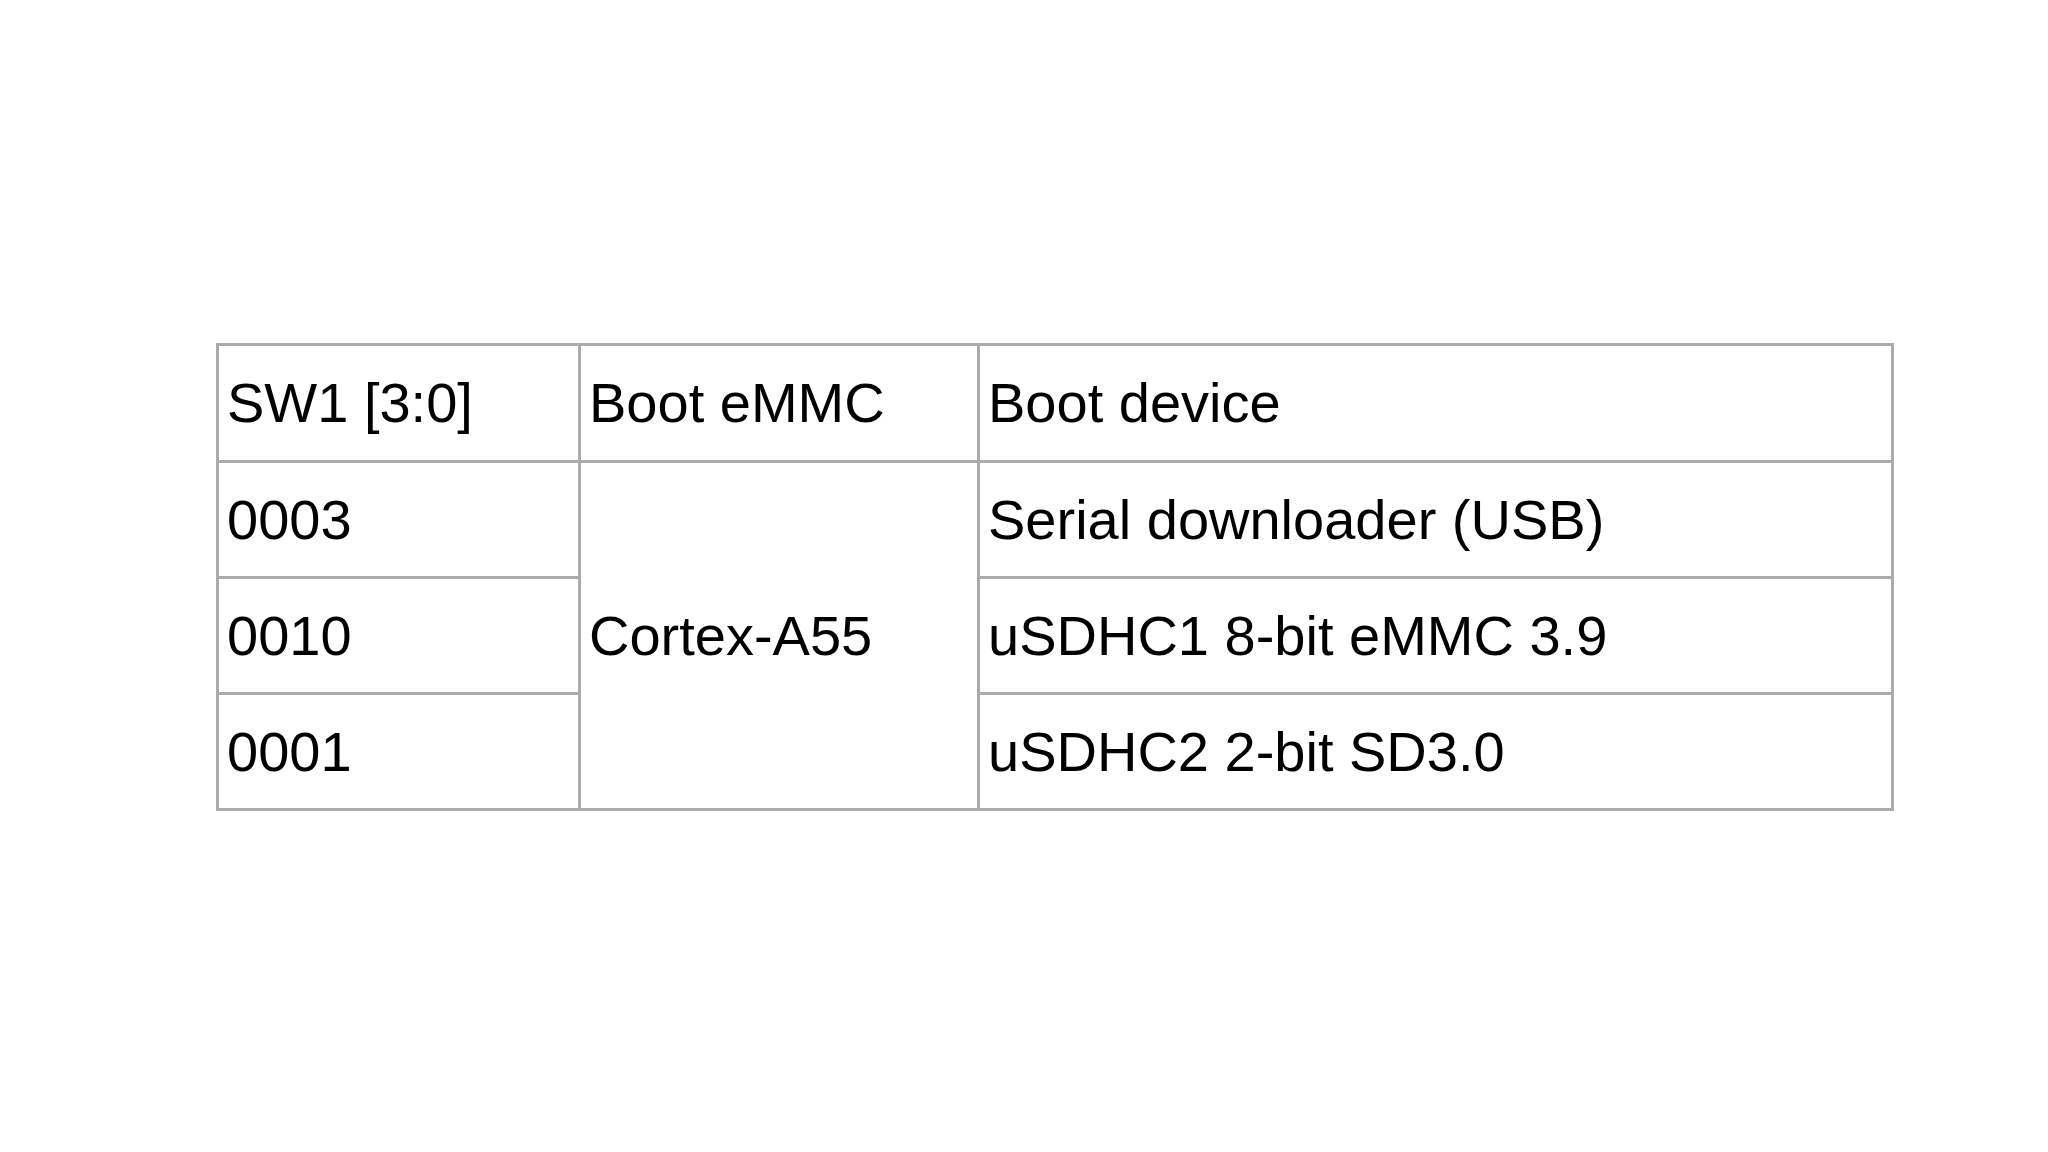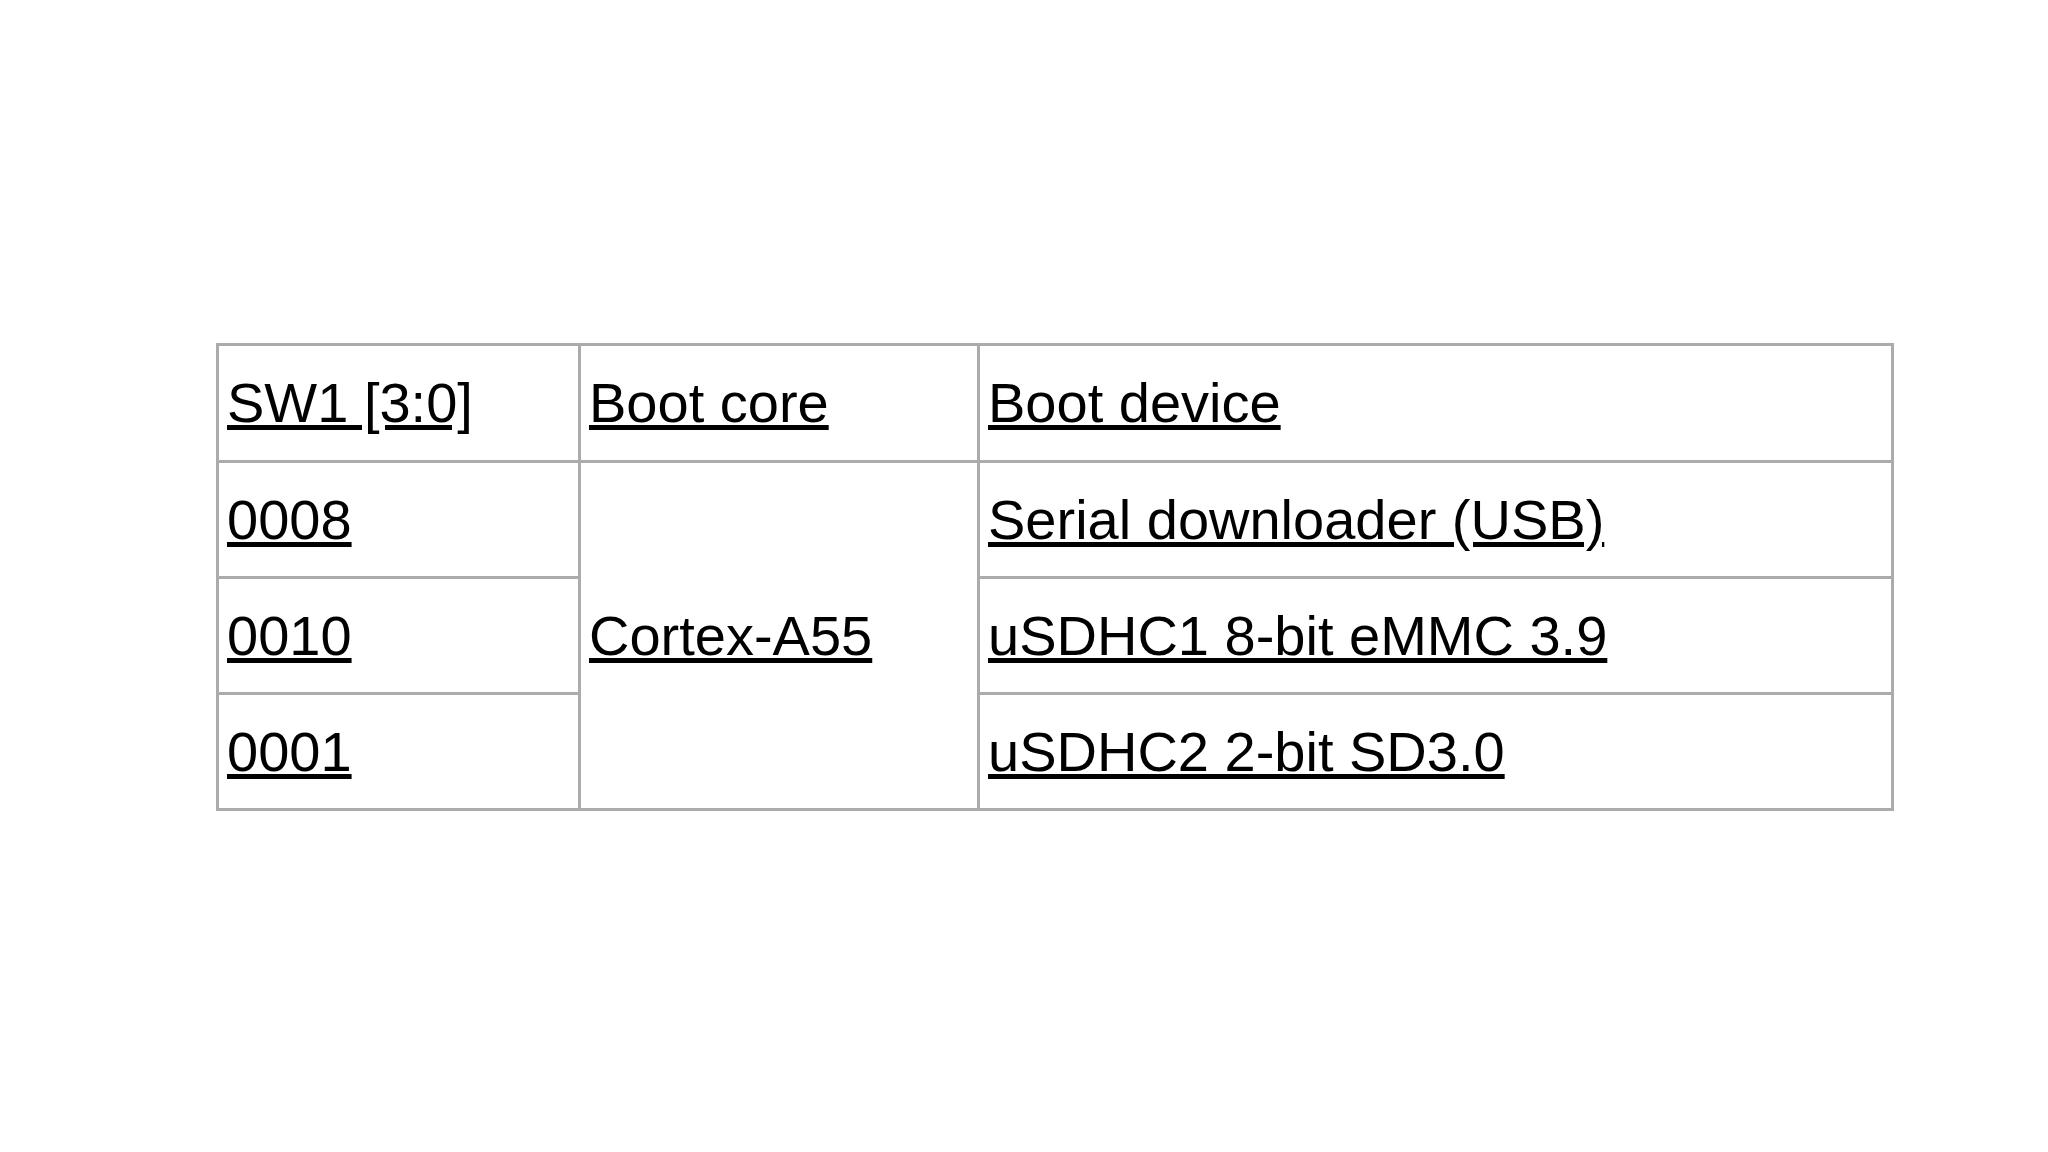--- a/index.html
+++ b/index.html
@@ -26,45 +26,44 @@
     }
     .boot-table td, .boot-table th {
       border: 3px solid #ababab;
       padding: 0 0 0 8px;
       font-size: 56px;
       font-weight: normal;
       text-align: left;
       vertical-align: middle;
       white-space: nowrap;
       line-height: 1;
-      text-decoration: underline;
     }
     .boot-table tr { height: 116px; }
     .boot-table tr.header-row { height: 117px; }
     col.c1 { width: 362px; }
     col.c2 { width: 399px; }
     col.c3 { width: 914px; }
   </style>
 </head>
 <body>
 
 <table class="boot-table">
   <colgroup>
     <col class="c1">
     <col class="c2">
     <col class="c3">
   </colgroup>
   <tbody>
       <tr class="header-row">
     <th>SW1 [3:0]</th>
-    <th>Boot core</th>
+    <th>Boot eMMC</th>
     <th>Boot device</th>
   </tr>
   <tr>
-    <td>0008</td>
+    <td>0003</td>
     <td rowspan="3">Cortex-A55</td>
     <td>Serial downloader (USB)</td>
   </tr>
   <tr>
     <td>0010</td>
     <td>uSDHC1 8-bit eMMC 3.9</td>
   </tr>
   <tr>
     <td>0001</td>
     <td>uSDHC2 2-bit SD3.0</td>

